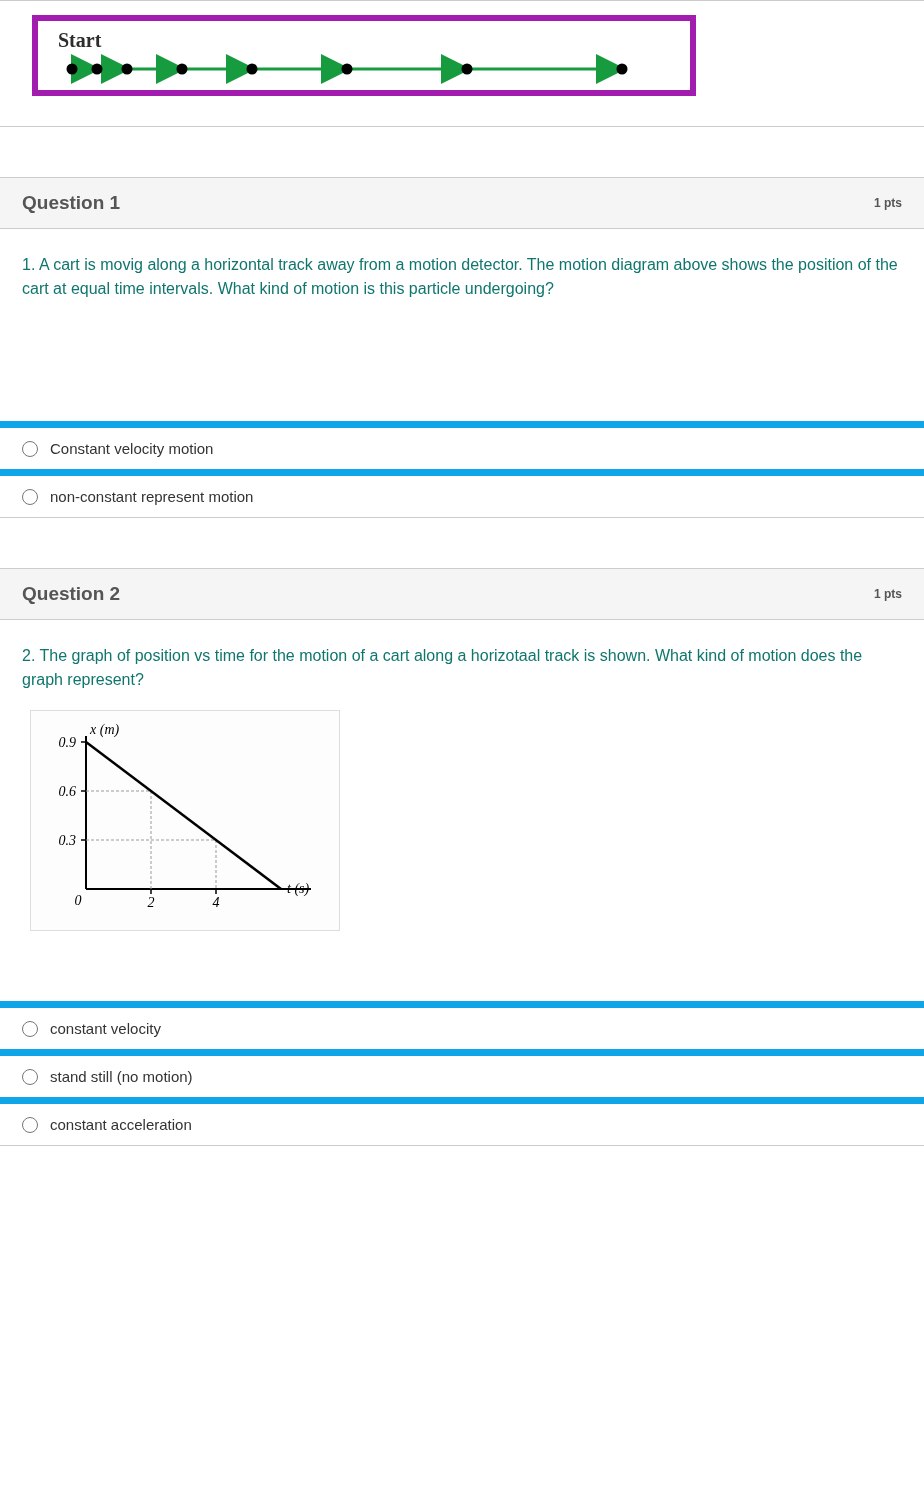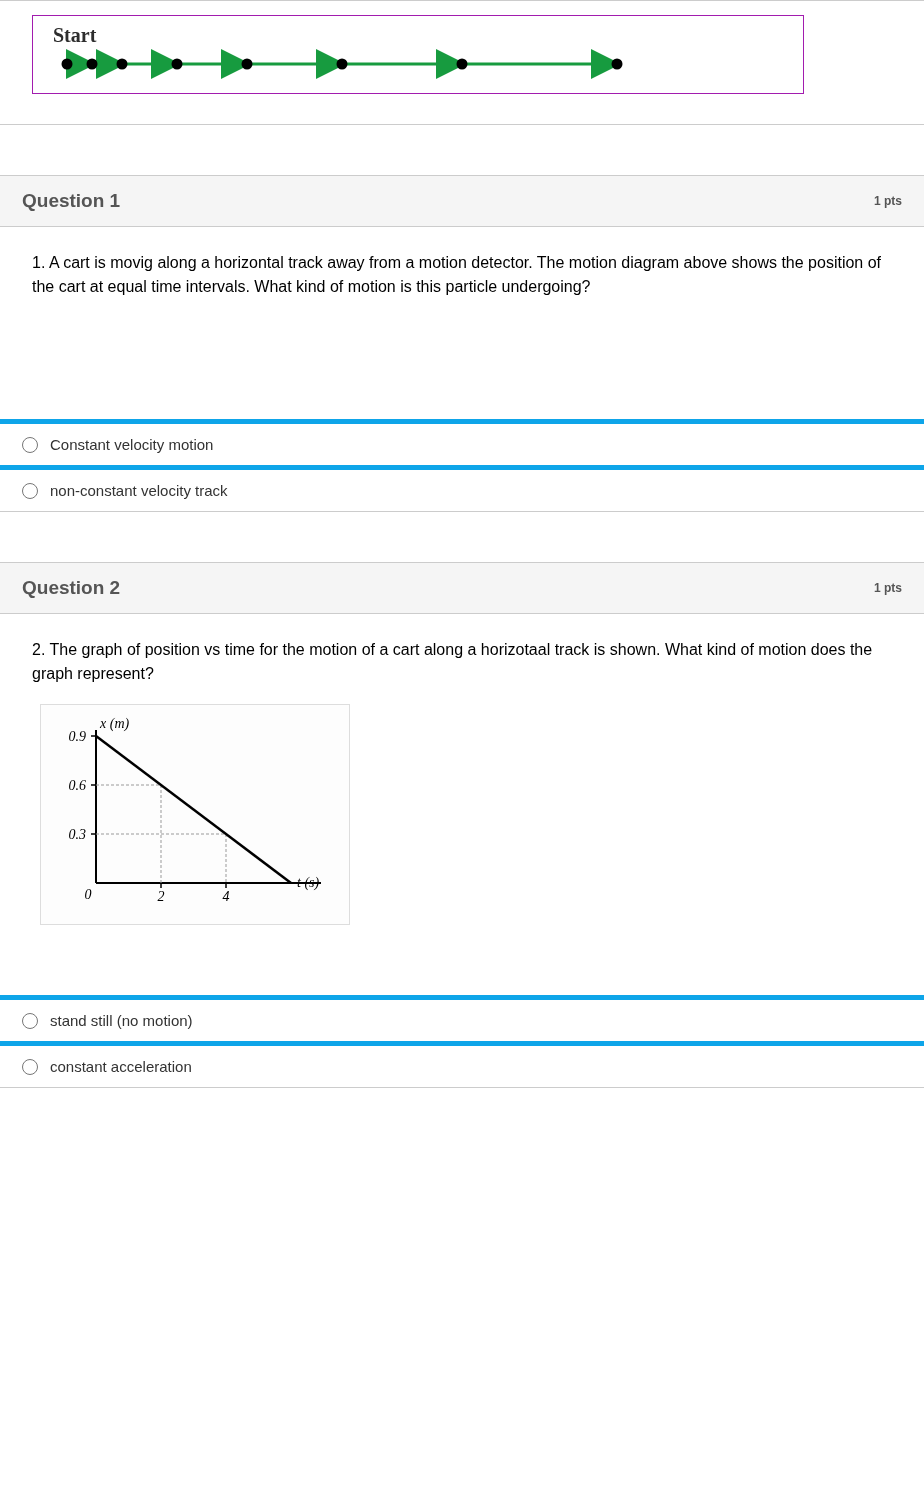--- a/index.html
+++ b/index.html
@@ -9,23 +9,23 @@
       color: #2d2d2d;
       background: #fff;
       width: 924px;
     }
     .top-diagram-section {
       border-top: 1px solid #ccc;
       border-bottom: 1px solid #ccc;
       padding: 14px 0 30px 32px;
     }
     .diagram-box {
-      width: 772px;
-      border: 1px solid #a21caf;
-      padding: 8px 14px 14px 14px;
+      width: 664px;
+      border: 6px solid #a21caf;
+      padding: 8px 14px 6px 14px;
     }
     .start-label {
       font-family: "Times New Roman", serif;
       font-weight: bold;
       font-size: 20px;
       margin-bottom: 2px;
       margin-left: 6px;
     }
     .motion-svg { display: block; }
     .question-block {
@@ -48,32 +48,31 @@
     }
     .question-pts {
       font-size: 12px;
       font-weight: bold;
       color: #555;
     }
     .question-body {
       padding: 24px 22px 10px 22px;
       font-size: 16px;
       line-height: 1.5;
-      color: #000000;
-      margin-left: 10px;
+      color: #0f766e;
     }
     .options-wrap {
       margin-top: 110px;
       border-bottom: 1px solid #ccc;
     }
     .option-row {
       display: flex;
       align-items: center;
       padding: 12px 22px;
-      border-top: 5px solid #0ea5e9;
+      border-top: 7px solid #0ea5e9;
       font-size: 15px;
       color: #333;
     }
     .option-row input[type="radio"] {
       width: 16px;
       height: 16px;
       margin-right: 12px;
       accent-color: #666;
     }
     .graph-container {
@@ -124,21 +123,21 @@
     <span class="question-pts">1 pts</span>
   </div>
   <div class="question-body">1. A cart is movig along a horizontal track away from a motion detector. The motion diagram above shows the position of the cart at equal time intervals. What kind of motion is this particle undergoing?</div>
   <div class="options-wrap" id="q1-options">
       <label class="option-row">
         <input type="radio" name="q1" style="">
         <span>Constant velocity motion</span>
       </label>
       <label class="option-row">
         <input type="radio" name="q1" style="">
-        <span>non-constant velocity track</span>
+        <span>non-constant represent motion</span>
       </label>
     </div>
 </div>
 
 <div class="question-block">
   <div class="question-header">
     <span class="question-title">Question 2</span>
     <span class="question-pts">1 pts</span>
   </div>
   <div class="question-body">
@@ -164,20 +163,24 @@
           <line x1="185" y1="123.00000000000001" x2="185" y2="172" stroke="#999" stroke-width="1" stroke-dasharray="3,2"></line>
           <path d="M55,25 L120,74 L185,123.00000000000001 L250,172 " stroke="#000" stroke-width="2.5" fill="none"></path>
           <text x="59" y="17" font-size="14" font-style="italic" font-family="Times New Roman, serif">x (m)</text>
           <text x="256" y="176" font-size="14" font-style="italic" font-family="Times New Roman, serif">t (s)</text>
         </svg>
     </div>
   </div>
   <div class="q2-options" id="q2-options">
       <label class="option-row">
         <input type="radio" name="q2" style="">
+        <span>constant velocity</span>
+      </label>
+      <label class="option-row">
+        <input type="radio" name="q2" style="">
         <span>stand still (no motion)</span>
       </label>
       <label class="option-row">
         <input type="radio" name="q2" style="">
         <span>constant acceleration</span>
       </label>
     </div>
 </div>
 
 </body></html>

